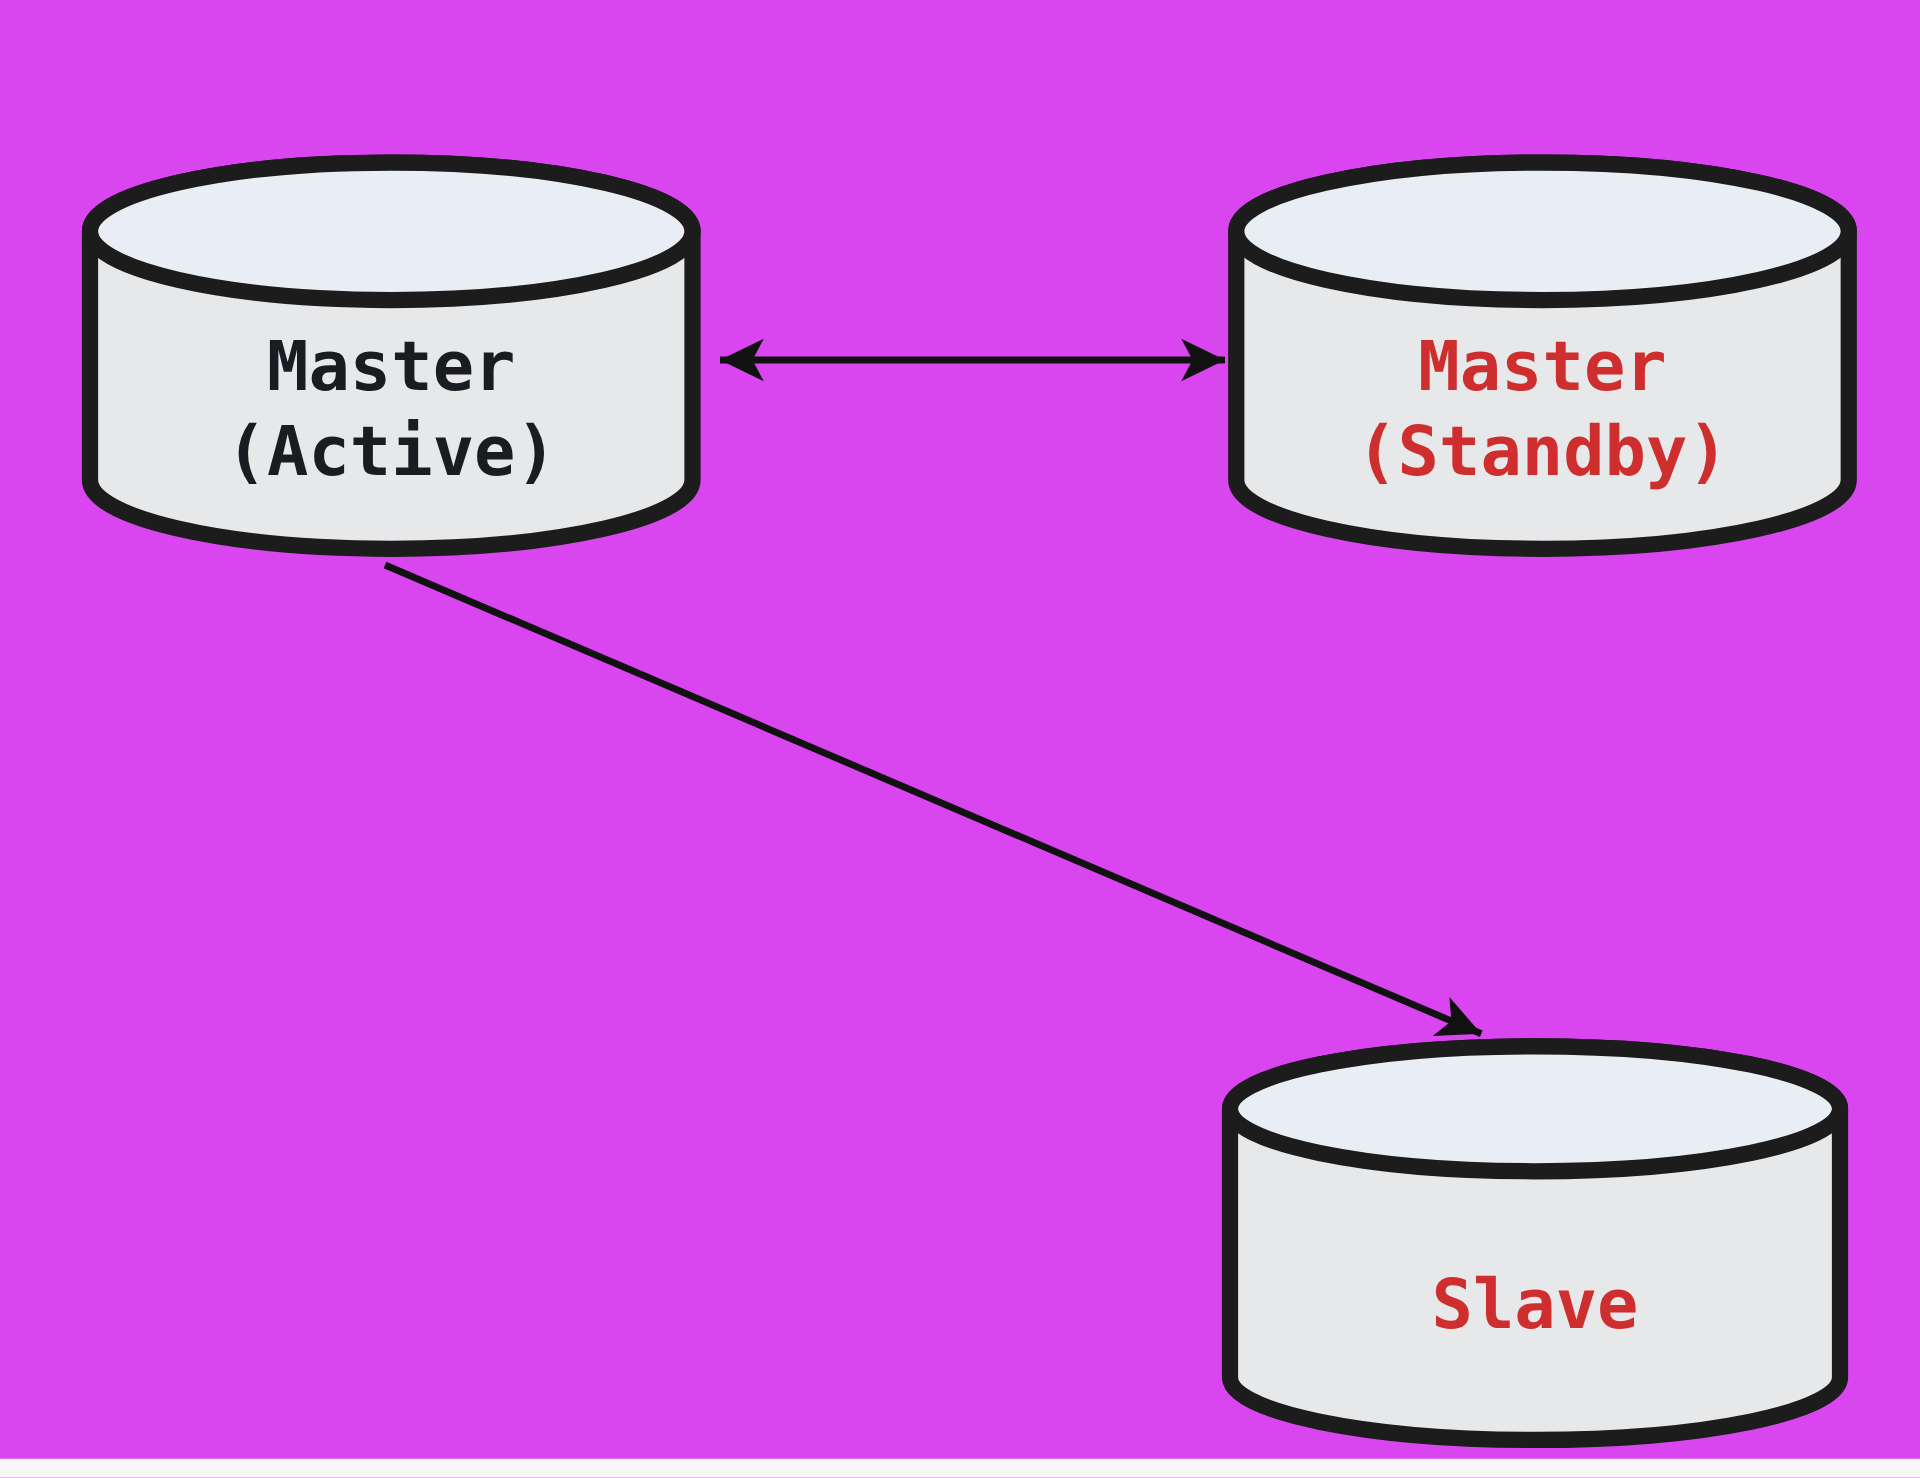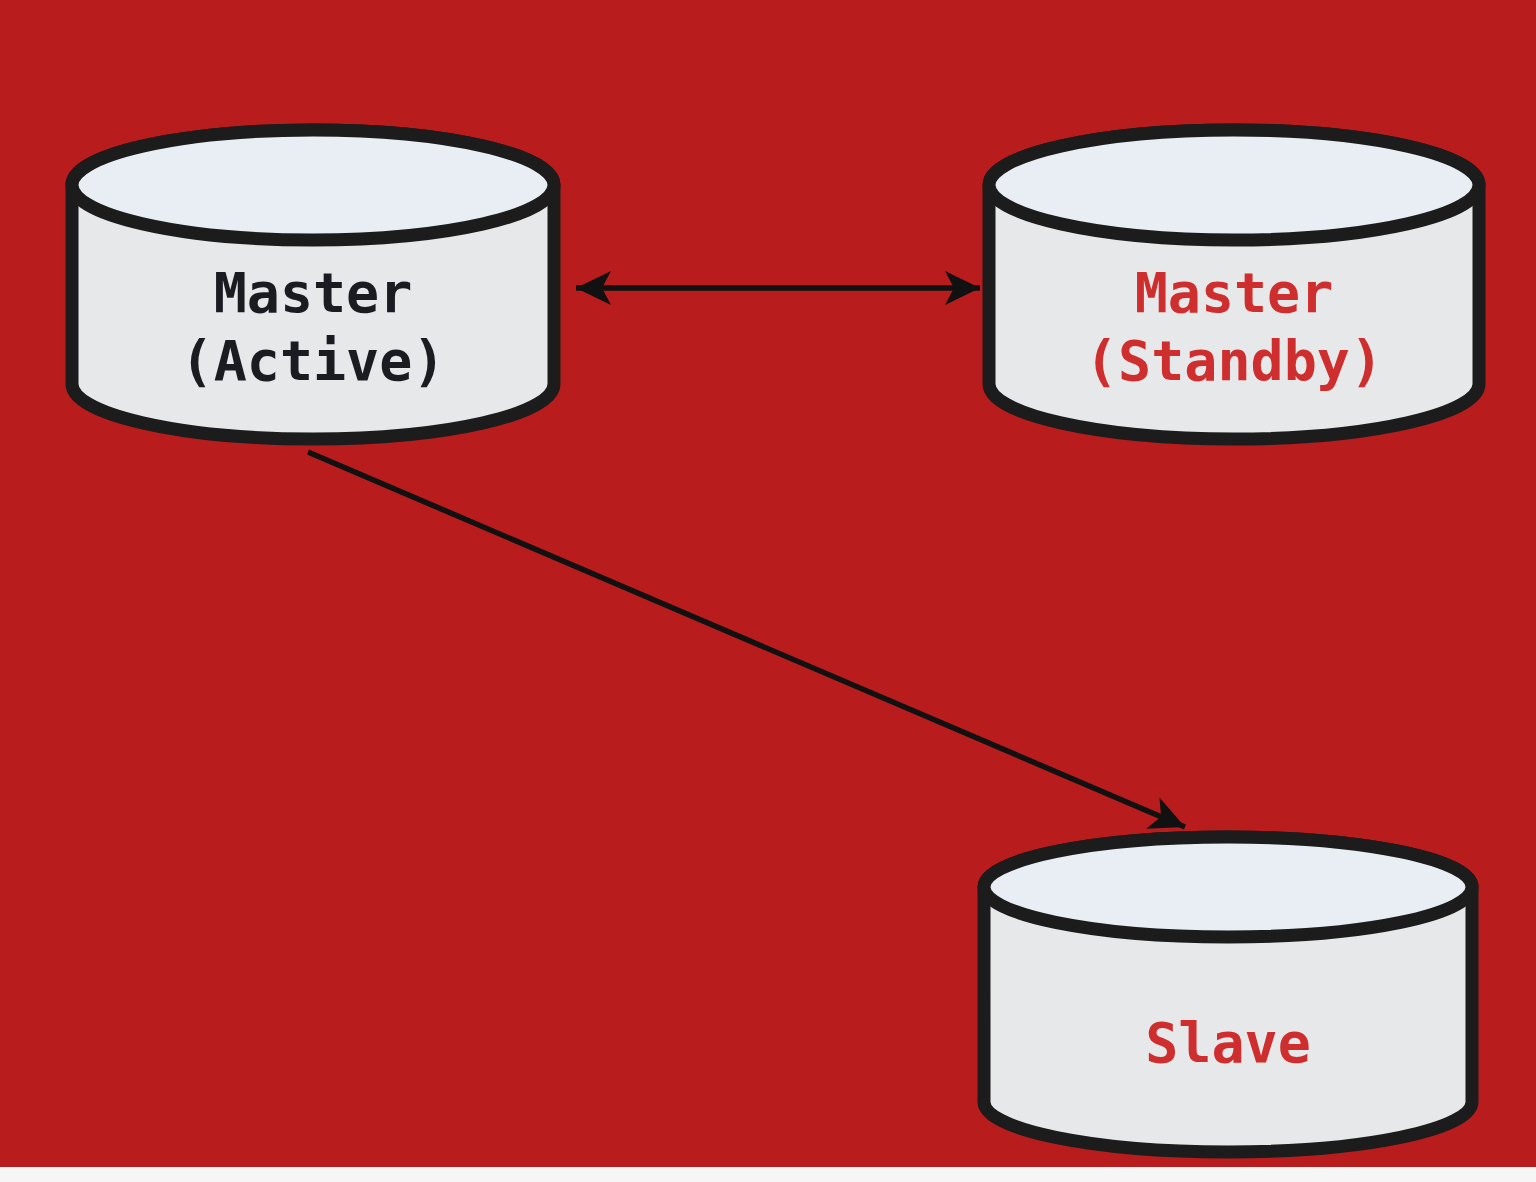--- a/index.html
+++ b/index.html
@@ -5,21 +5,21 @@
   html, body {
     margin: 0;
     padding: 0;
     background: #ffffff;
     font-family: "DejaVu Sans Mono", "Liberation Mono", monospace;
   }
   .stage {
     position: relative;
     width: 1536px;
     height: 1182px;
-    background: #b91c1c;
+    background: #d946ef;
     overflow: hidden;
   }
   .diagram-svg {
     position: absolute;
     inset: 0;
     display: block;
   }
   .cyl-outline {
     stroke: #1c1c1c;
     stroke-width: 13;

